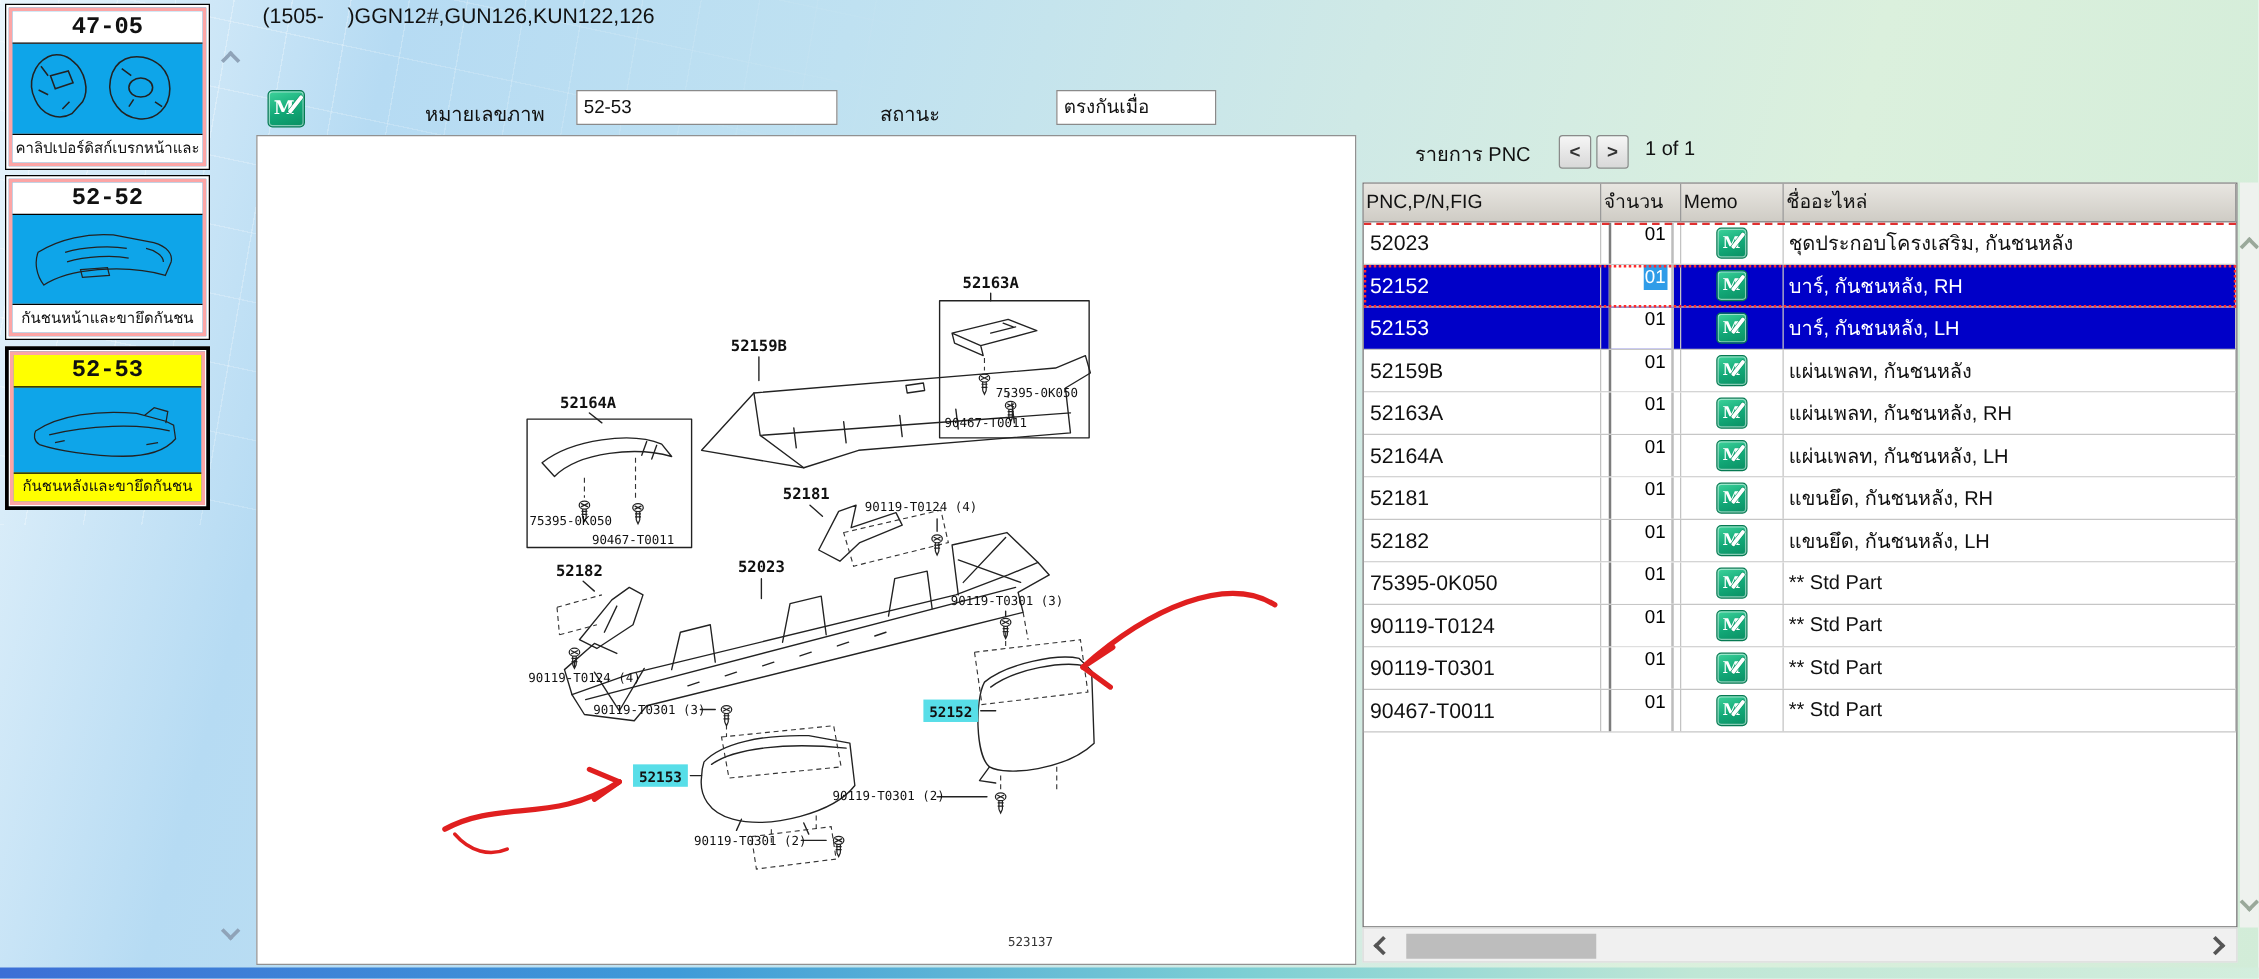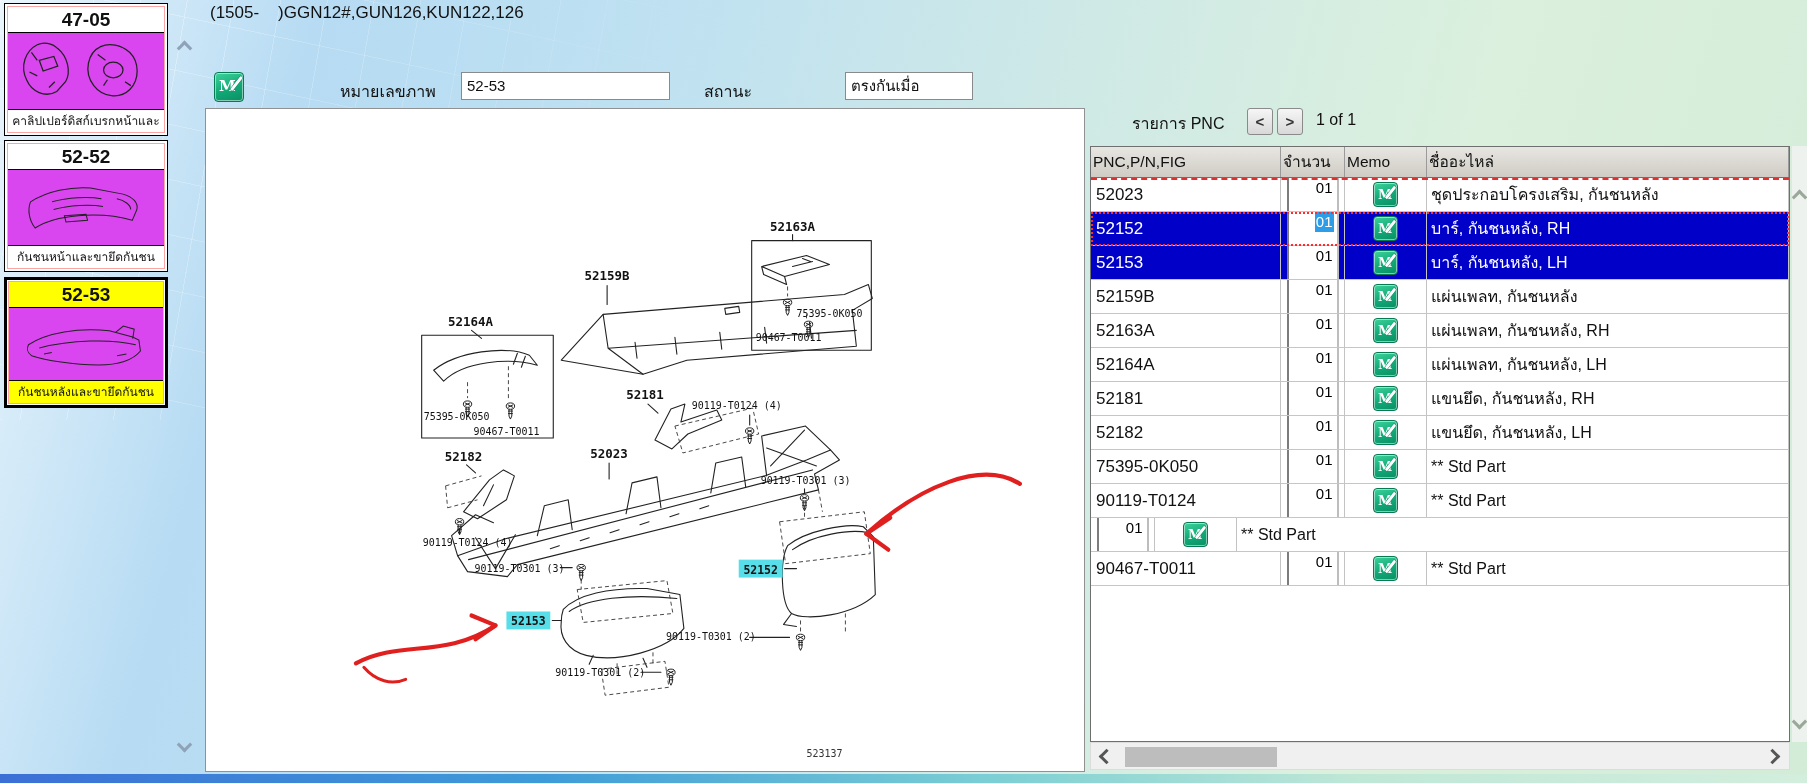--- a/index.html
+++ b/index.html
@@ -10,21 +10,21 @@
   #grid-watermark { position:absolute; left:0; top:0; width:900px; height:420px;
     background:
       repeating-linear-gradient(100deg, rgba(255,255,255,.35) 0 1px, transparent 1px 46px),
       repeating-linear-gradient(12deg, rgba(255,255,255,.30) 0 1px, transparent 1px 54px);
     -webkit-mask-image:linear-gradient(115deg,#000 10%,transparent 70%);
     mask-image:linear-gradient(115deg,#000 10%,transparent 70%); }
 
   
   .thumb-card { position:absolute; left:4px; width:164px; background:#fff;
     border:1px solid #000; padding:2px; }
-  .thumb-card .inner { border:1px solid #fca5a5; height:100%; display:flex; flex-direction:column; background:#d946ef; }
+  .thumb-card .inner { border:3px solid #fca5a5; height:100%; display:flex; flex-direction:column; background:#0ea5e9;font-family:Liberation Mono, monospace; }
   .thumb-card.selected { border-width:3px; padding:1px; }
   .thumb-code { text-align:center; font-size:19px; font-weight:600; line-height:25px;
     border-bottom:1px solid #000; background:#fff; }
   .thumb-card.selected .thumb-code { background:#ffff00; }
   .thumb-img { flex:1; display:flex; align-items:center; justify-content:center; overflow:hidden; }
   .thumb-caption { border-top:1px solid #000; font-size:12px; line-height:22px; text-align:center;
     white-space:nowrap; overflow:hidden; background:#fff; }
   .thumb-card.selected .thumb-caption { background:#ffff00; }
 
   
@@ -425,20 +425,21 @@
           <div class="c memo col-memo">
             <span class="memo-icon">
               <b>M</b>
               <i class="pen"></i>
             </span>
           </div>
           <div class="c name col-name">** Std Part</div>
         </div>
 
         <div class="prow">
+          <div class="c pnc col-pnc">90119-T0301</div>
           <div class="c qty col-qty">
             <span class="qtybox"><span class="qtyval">01</span></span>
           </div>
           <div class="c memo col-memo">
             <span class="memo-icon">
               <b>M</b>
               <i class="pen"></i>
             </span>
           </div>
           <div class="c name col-name">** Std Part</div>

